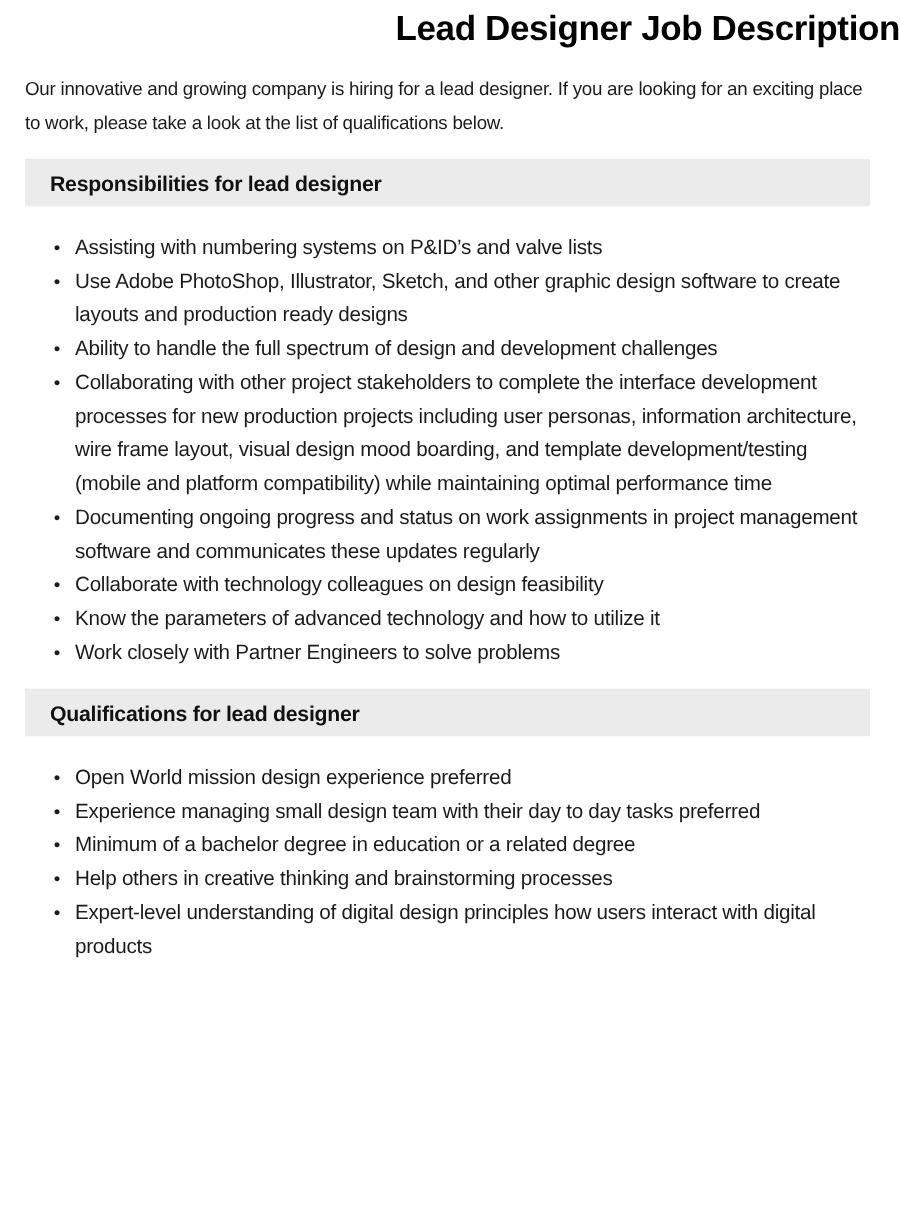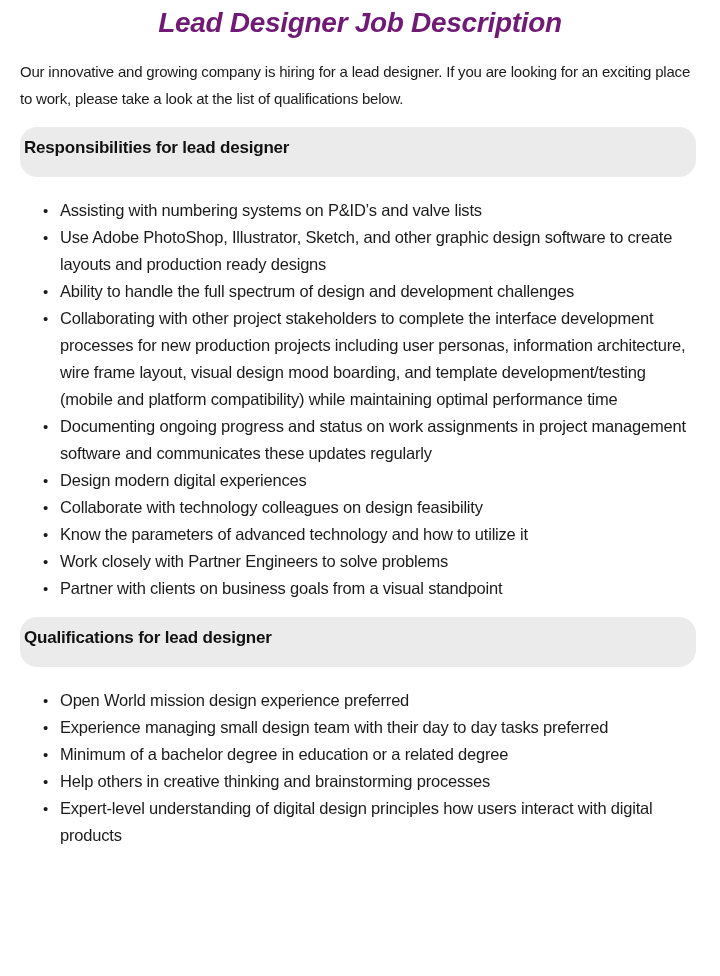--- a/index.html
+++ b/index.html
@@ -22,42 +22,40 @@
   .page {
     width: 720px;
     height: 976px;
   }
   .doc-title {
     margin: 0;
     padding-top: 6px;
     font-size: 28px;
     line-height: 33px;
     font-weight: bold;
-    text-align: center;
+    text-align: right;
     letter-spacing: -0.3px;
-    color: #701a75;
-    font-style: italic;
+    color: #000000;
   }
   .intro {
     margin: 19px 24px 0 20px;
     font-size: 15px;
     line-height: 27px;
     letter-spacing: -0.2px;
   }
   .section-header {
     margin: 15px 24px 0 20px;
-    height: 50px;
+    height: 38px;
     line-height: 42px;
-    padding-left: 4px;
+    padding-left: 20px;
     background: var(--bar-bg);
     font-size: 17px;
     font-weight: bold;
     letter-spacing: -0.2px;
     color: #111111;
-    border-radius: 17px;
   }
   ul.bullet-list {
     margin: 20px 24px 0 20px;
     padding: 0 0 0 40px;
     list-style: none;
     font-size: 16.5px;
     line-height: 27px;
     letter-spacing: -0.2px;
   }
   ul.bullet-list li {
@@ -81,25 +79,23 @@
   <p class="intro">Our innovative and growing company is hiring for a lead designer. If you are looking for an exciting place to work, please take a look at the list of qualifications below.</p>
 
   <div class="section-header">Responsibilities for lead designer</div>
 
   <ul class="bullet-list">
       <li>Assisting with numbering systems on P&amp;ID’s and valve lists</li>
       <li>Use Adobe PhotoShop, Illustrator, Sketch, and other graphic design software to create layouts and production ready designs</li>
       <li>Ability to handle the full spectrum of design and development challenges</li>
       <li>Collaborating with other project stakeholders to complete the interface development processes for new production projects including user personas, information architecture, wire frame layout, visual design mood boarding, and template development/testing (mobile and platform compatibility) while maintaining optimal performance time</li>
       <li>Documenting ongoing progress and status on work assignments in project management software and communicates these updates regularly</li>
-      <li>Design modern digital experiences</li>
       <li>Collaborate with technology colleagues on design feasibility</li>
       <li>Know the parameters of advanced technology and how to utilize it</li>
       <li>Work closely with Partner Engineers to solve problems</li>
-      <li>Partner with clients on business goals from a visual standpoint</li>
     </ul>
 
   <div class="section-header">Qualifications for lead designer</div>
 
   <ul class="bullet-list">
       <li>Open World mission design experience preferred</li>
       <li>Experience managing small design team with their day to day tasks preferred</li>
       <li>Minimum of a bachelor degree in education or a related degree</li>
       <li>Help others in creative thinking and brainstorming processes</li>
       <li>Expert-level understanding of digital design principles how users interact with digital products</li>

